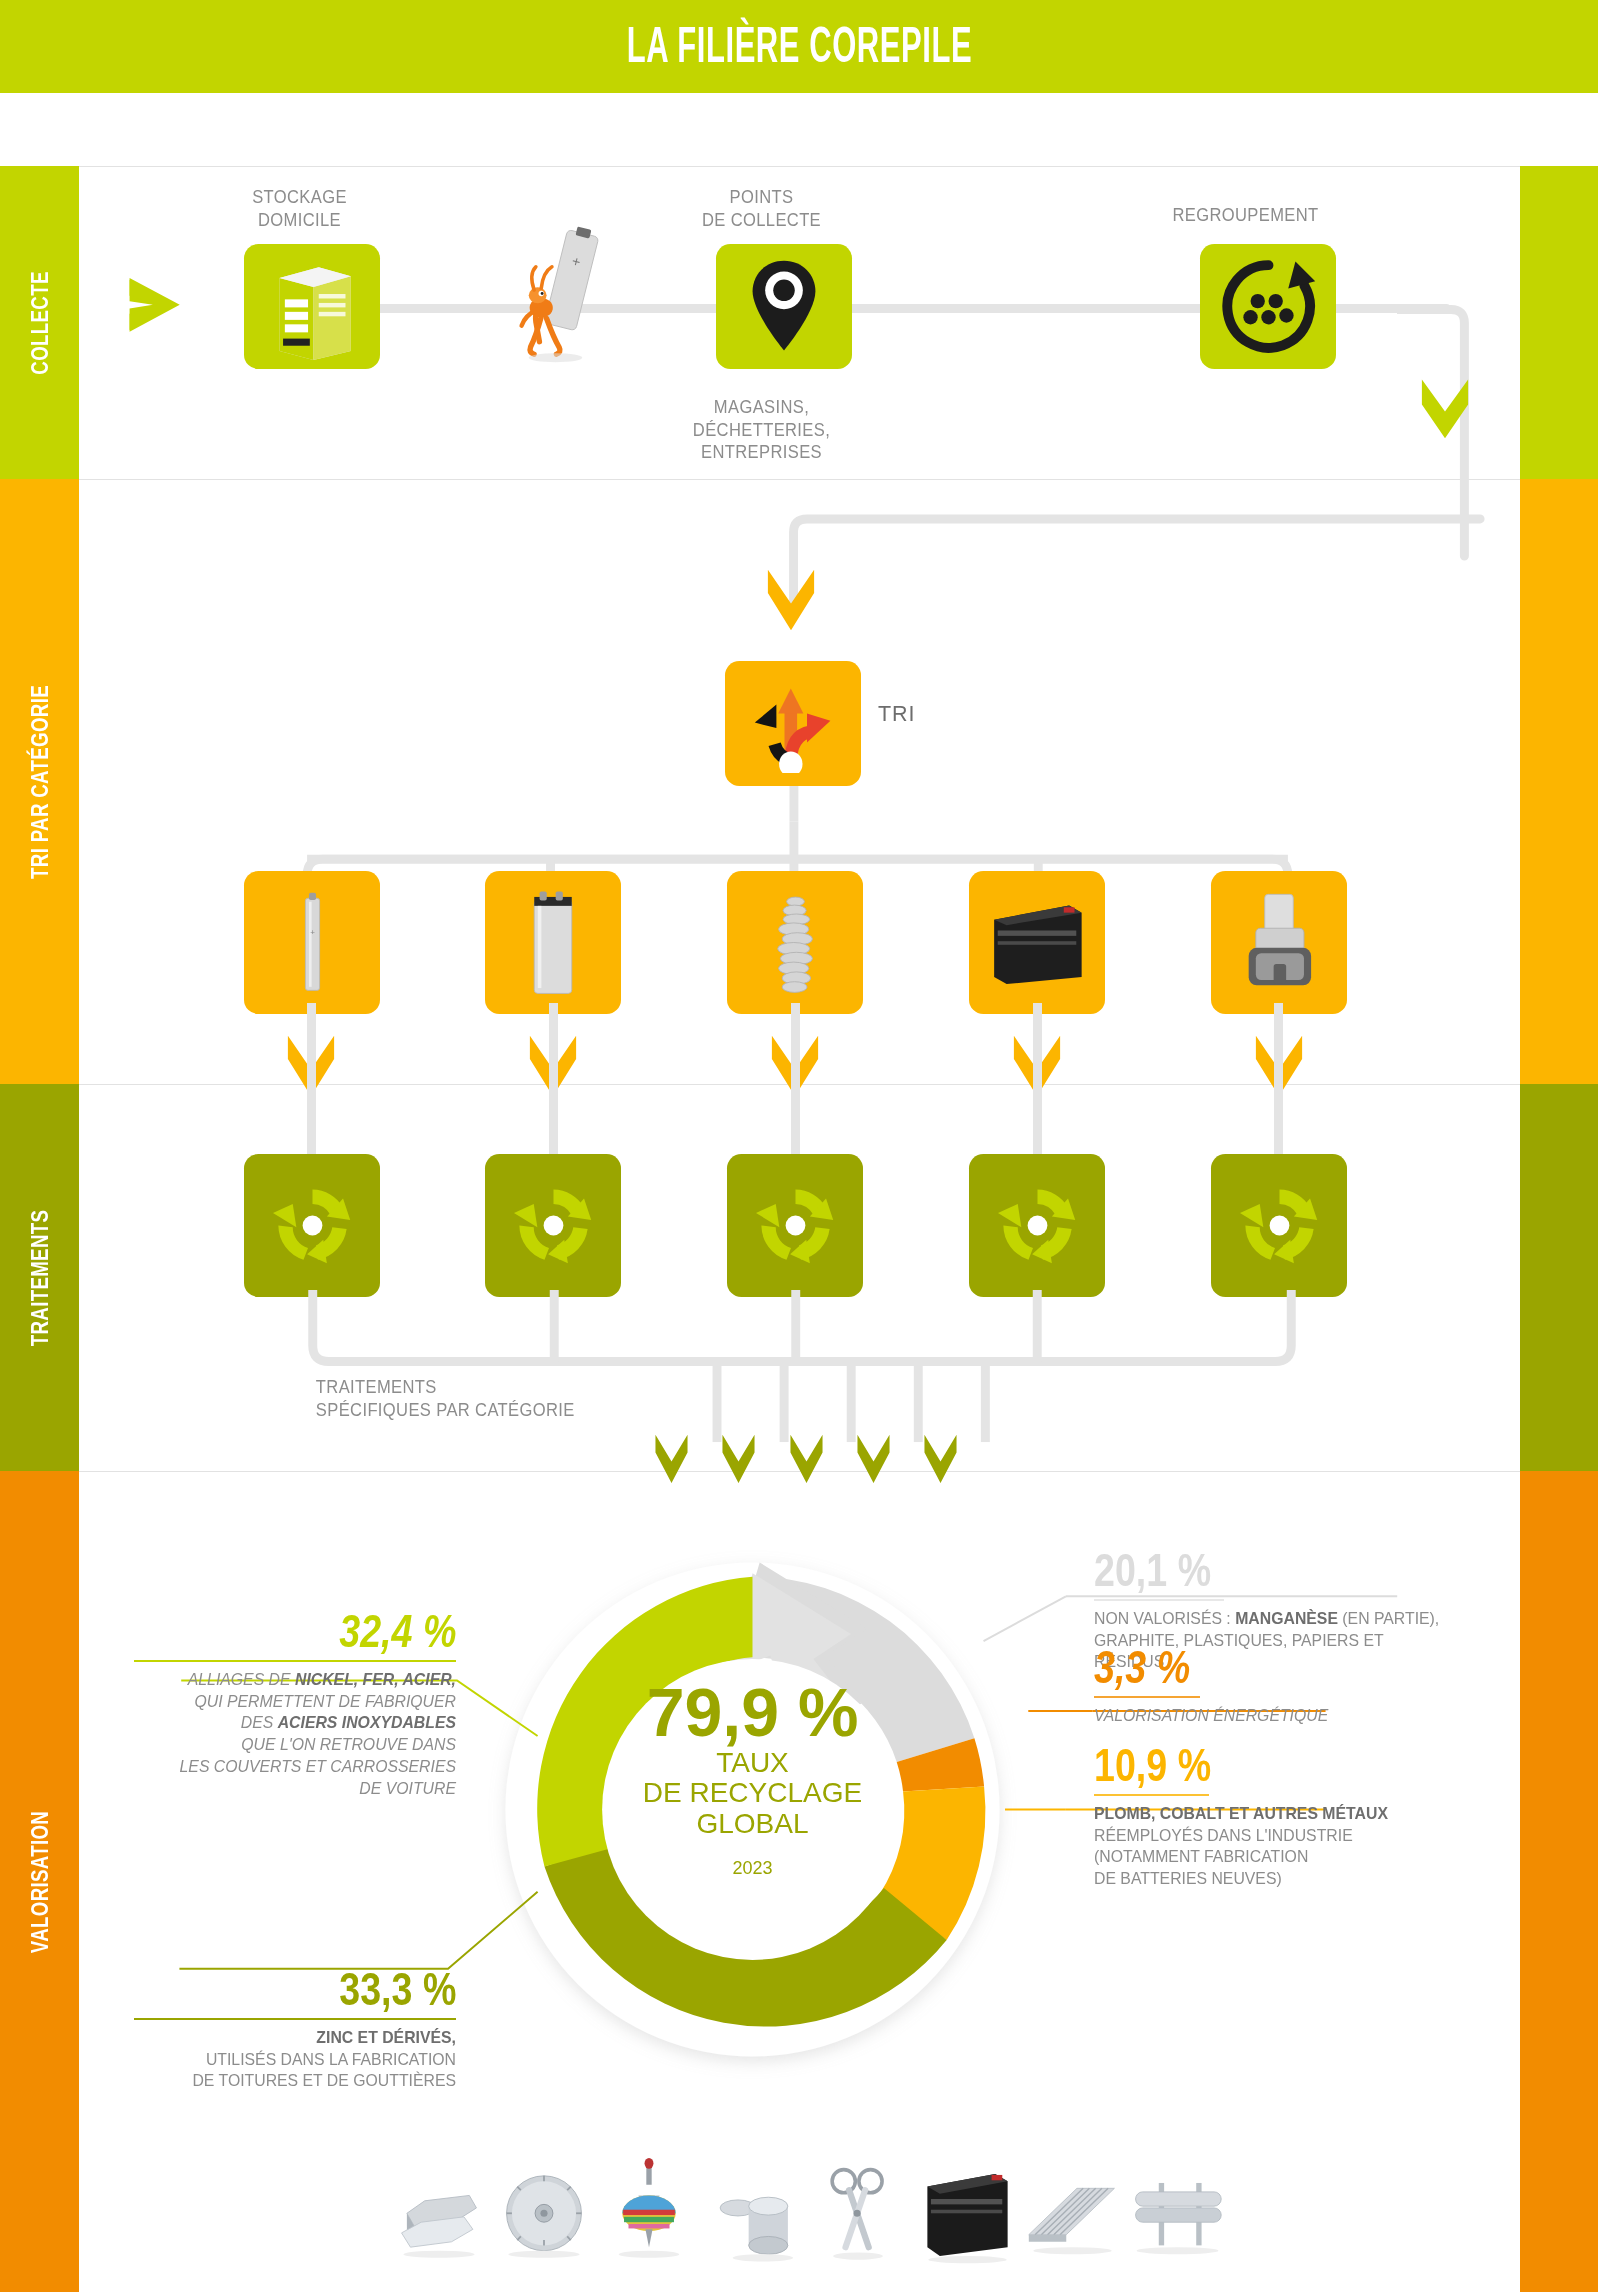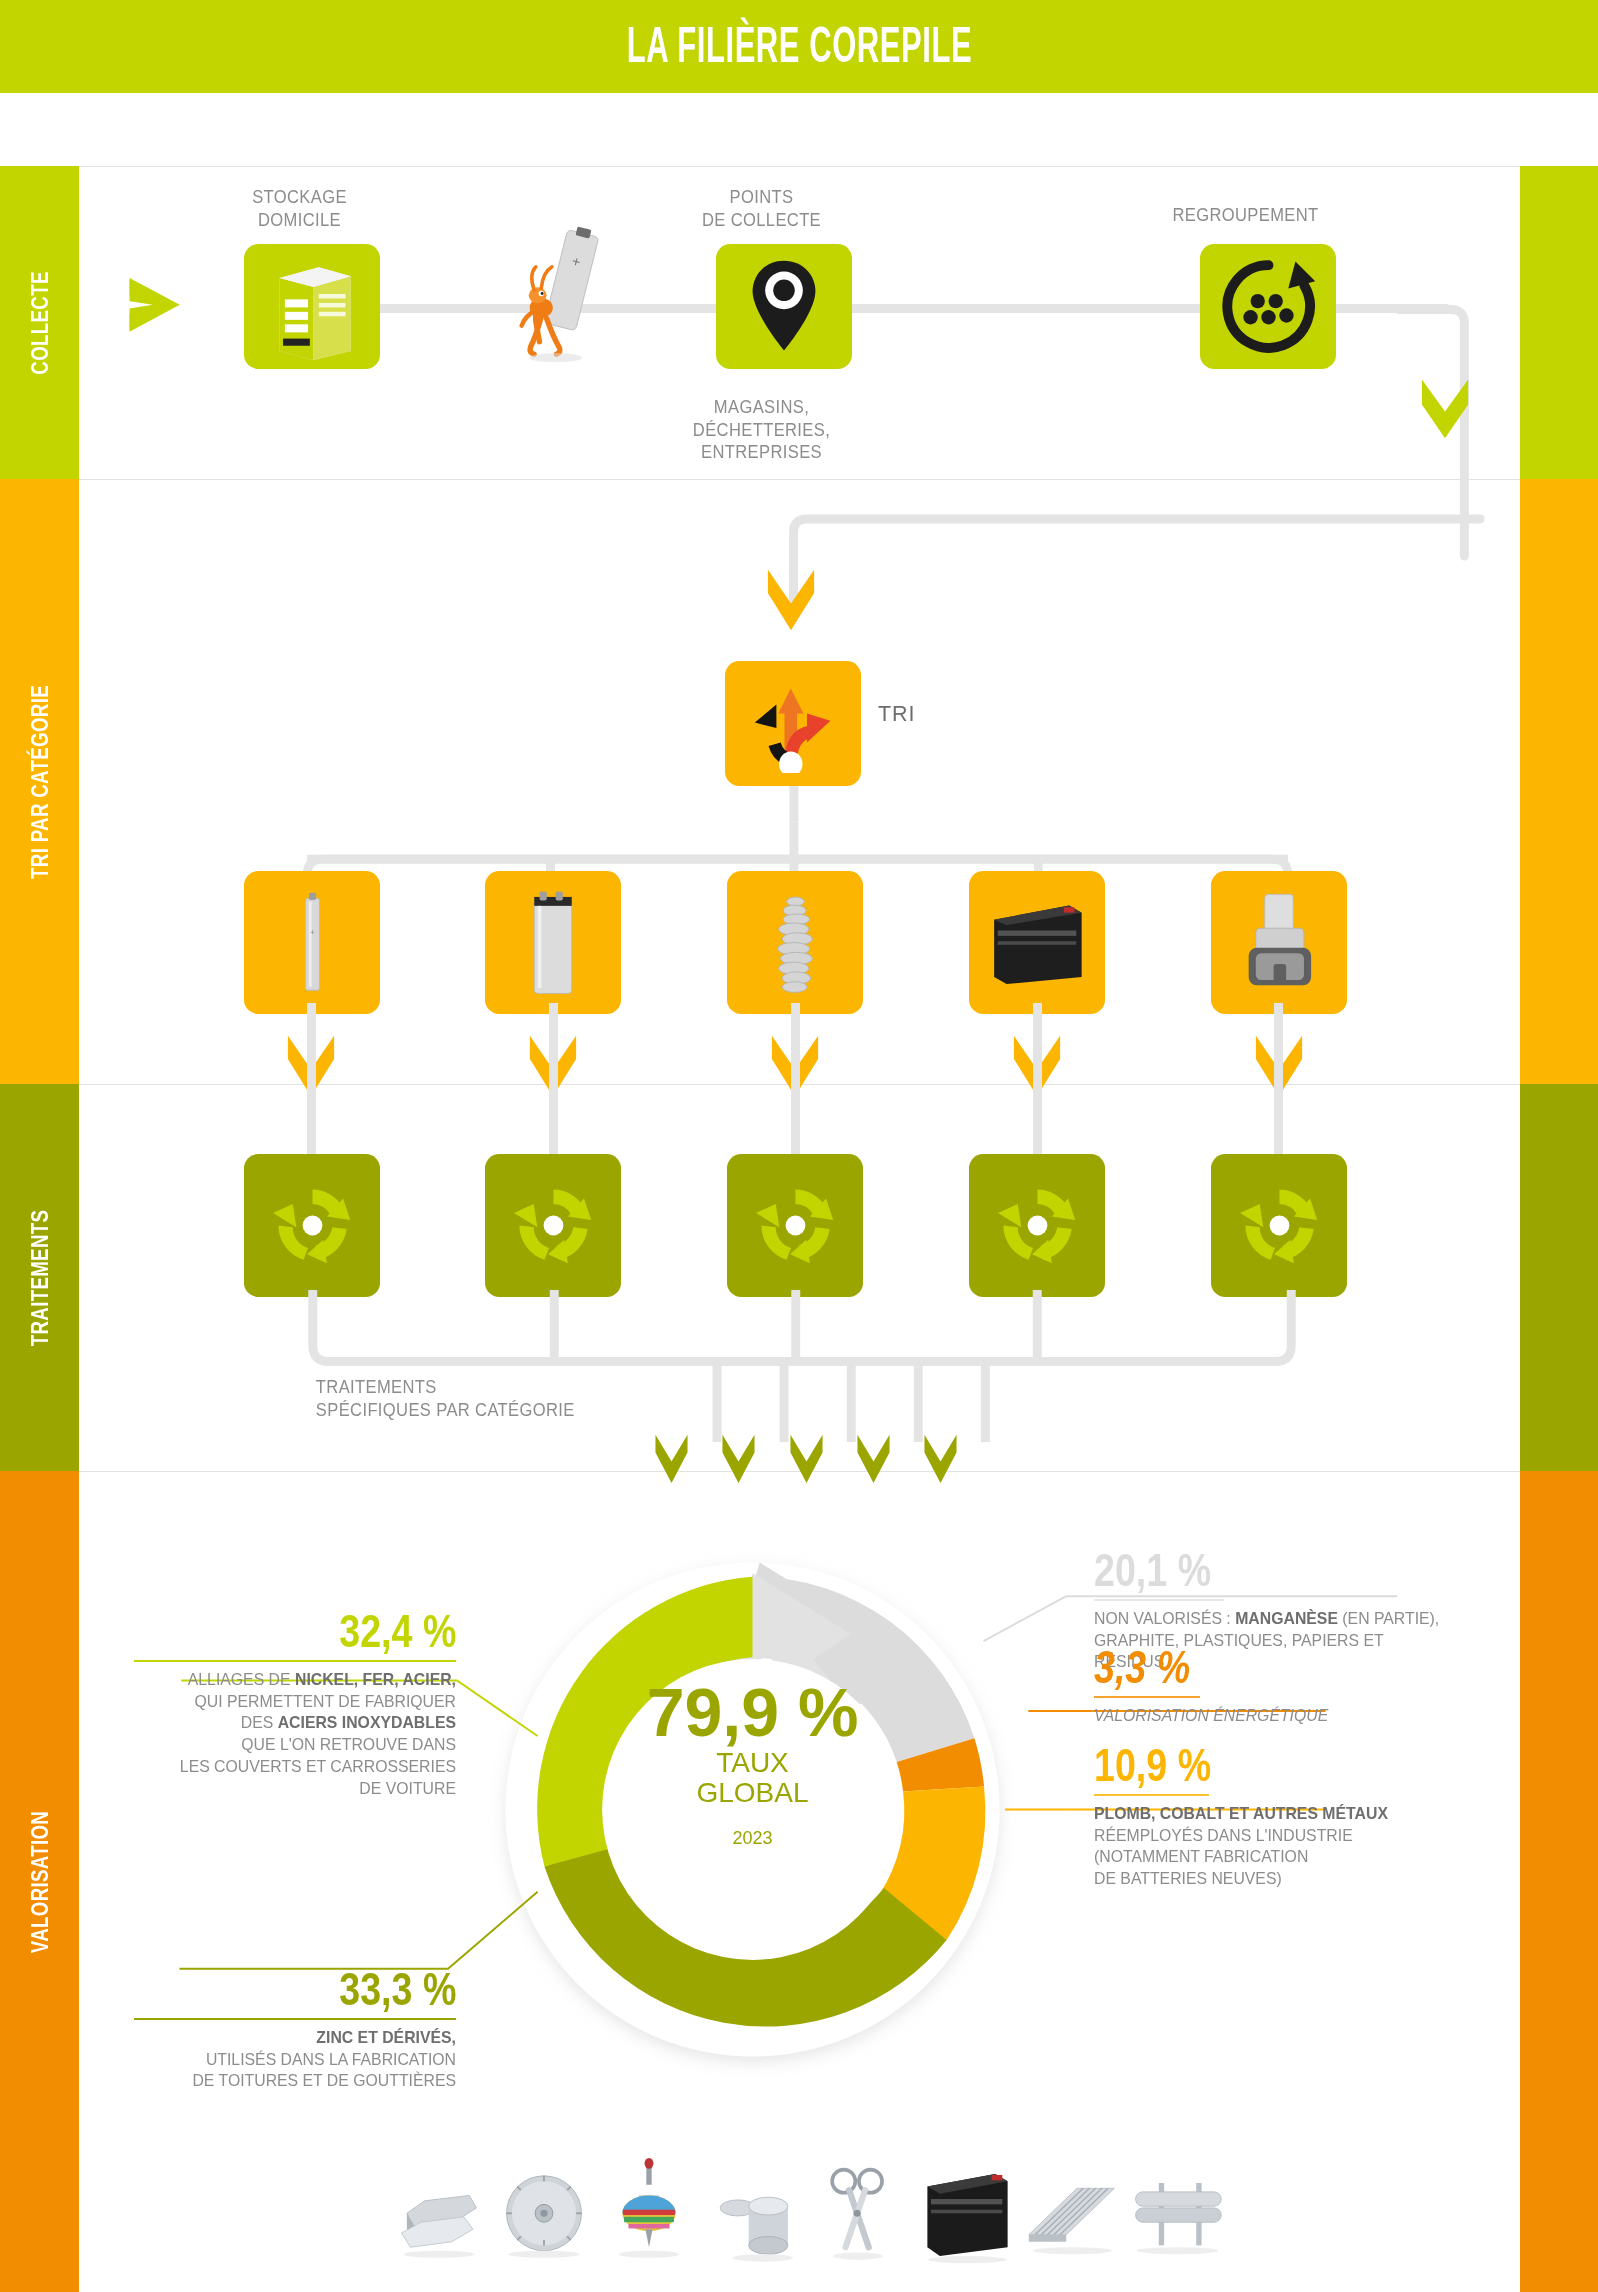--- a/index.html
+++ b/index.html
@@ -437,20 +437,21 @@
       <circle cx="310" cy="350" r="168" fill="#ffffff"></circle>
     </svg>
 
     
     <div style="position:absolute;left:0;top:184px;width:555px;text-align:center;">
       <div style="color:#9aa500;font-weight:bold;font-size:68px;line-height:.95;
                   font-family:Liberation Sans, sans-serif;text-align:center;">79,9 %</div>
       <div style="color:#9aa500;font-size:28px;line-height:1.08;margin-top:3.6px;
                   font-family:'Liberation Sans Narrow','Liberation Sans',sans-serif;">
         <div>TAUX</div>
+        <div>DE RECYCLAGE</div>
         <div>GLOBAL</div>
       </div>
       <div style="color:#9aa500;font-size:18px;margin-top:19px;
                   font-family:'Liberation Sans Narrow','Liberation Sans',sans-serif;">2023</div>
     </div>
   </div>
 
   <svg style="position:absolute;left:0;top:1471px;" width="1599" height="822" viewBox="0 0 1785 918">
 
     <path d="M202 234 H510 L600 296" stroke="#c2d500" stroke-width="2.2" fill="none"></path>
@@ -460,21 +461,21 @@
     <path d="M1190 140 H1560" stroke="#dcdcdc" stroke-width="2.2" fill="none"></path>
     <path d="M1190 140 L1098 190" stroke="#dcdcdc" stroke-width="2.2" fill="none"></path>
 
     <path d="M1220 268 H1480" stroke="#f28c00" stroke-width="2.2" fill="none"></path>
     <path d="M1220 268 L1148 268" stroke="#f28c00" stroke-width="2.2" fill="none"></path>
 
     <path d="M1190 378 H1480" stroke="#fcb500" stroke-width="2.2" fill="none"></path>
     <path d="M1190 378 L1122 378" stroke="#fcb500" stroke-width="2.2" fill="none"></path>
   </svg>
 
-  <div class="lblock right-al" style="left:134px;top:1603px;width:322px;">
+  <div class="lblock right-al" style="left:134px;top:1603px;width:322px;font-style:italic;">
     <div class="pct" style="color:#c2d500;--ox:100%;">32,4 %</div>
     <div class="rule" style="background:#c2d500;width:100%;margin:1.8px 0 6.3px;"></div>
     <div class="desc" style="transform-origin:100% 50%;">
       ALLIAGES DE <b>NICKEL, FER, ACIER,</b><br>QUI PERMETTENT DE FABRIQUER<br>DES <b>ACIERS INOXYDABLES</b><br>QUE L'ON RETROUVE DANS<br>LES COUVERTS ET CARROSSERIES<br>DE VOITURE
     </div>
   </div>
 
   <div class="lblock right-al" style="left:134px;top:1961px;width:322px;">
     <div class="pct" style="color:#9aa500;--ox:100%;">33,3 %</div>
     <div class="rule" style="background:#9aa500;width:100%;margin:1.8px 0 6.3px;"></div>

